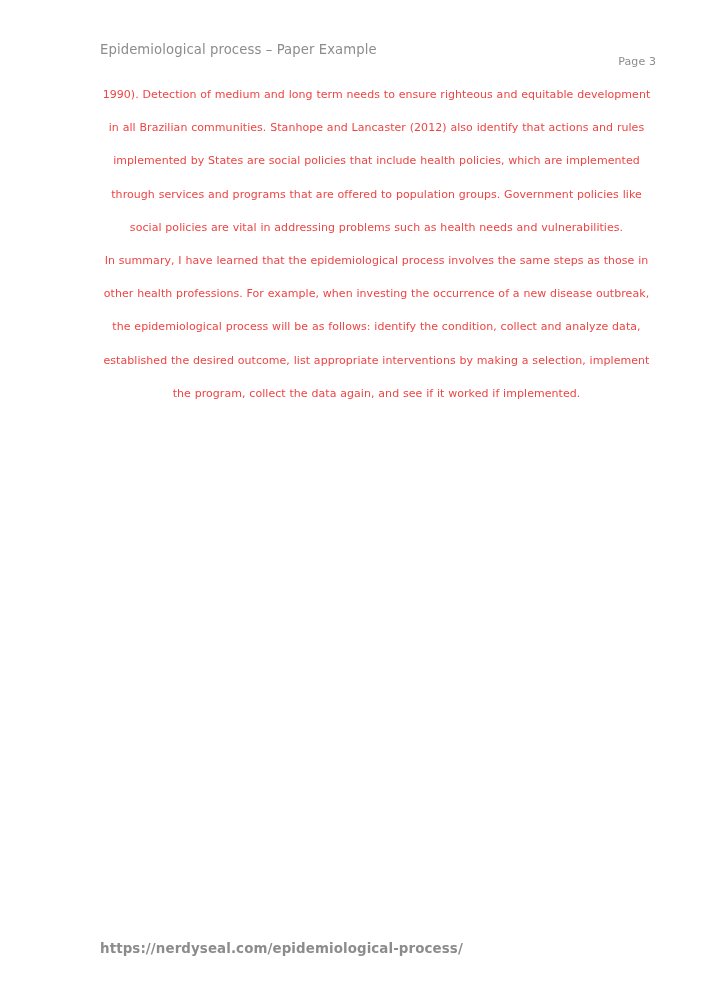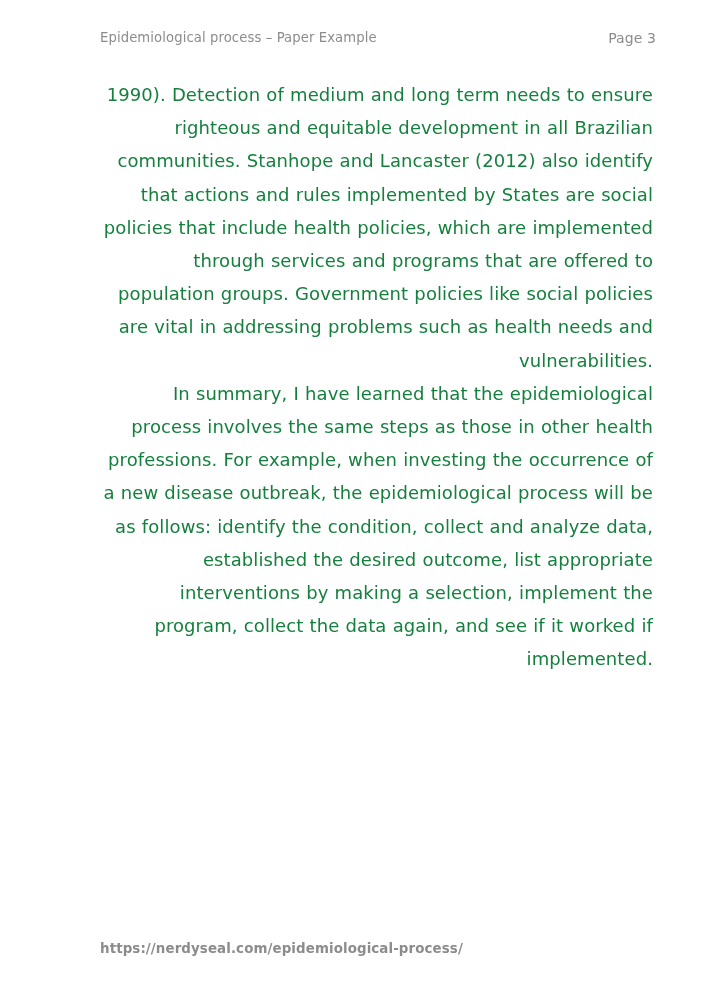--- a/index.html
+++ b/index.html
@@ -15,59 +15,60 @@
     background: #ffffff;
     overflow: hidden;
     font-family: "DejaVu Sans", "Liberation Sans", sans-serif;
     -webkit-font-smoothing: antialiased;
   }
 
   
   .page-header {
     position: absolute;
     left: 100px;
-    top: 28px;
+    top: 40px;
     width: 556px;
     height: 20px;
     display: flex;
     align-items: flex-start;
     justify-content: space-between;
     font-size: 13.2px;
     line-height: 20px;
     color: #8c8c8c;
     letter-spacing: 0.1px;
     white-space: nowrap;
   }
 
   .page-header .head-title {
     font-size: 13.2px;
     color: #8c8c8c;
   }
 
   .page-header .head-page {
-    font-size: 14px;
+    font-size: 11px;
     color: #8c8c8c;
     text-align: right;
+    margin-top: 12px;
   }
 
   
   .page-body {
     position: absolute;
     left: 100px;
     top: 78px;
     width: 553px;
   }
 
   .page-body p {
     margin: 0;
     padding: 0;
-    font-size: 18px;
+    font-size: 11px;
     line-height: 33.2px;
-    color: #15803d;
-    text-align: right;
+    color: #ef4444;
+    text-align: center;
     letter-spacing: 0.005em;
     word-spacing: 0.02em;
   }
 
   
   .page-footer {
     position: absolute;
     left: 100px;
     top: 939px;
     width: 556px;

